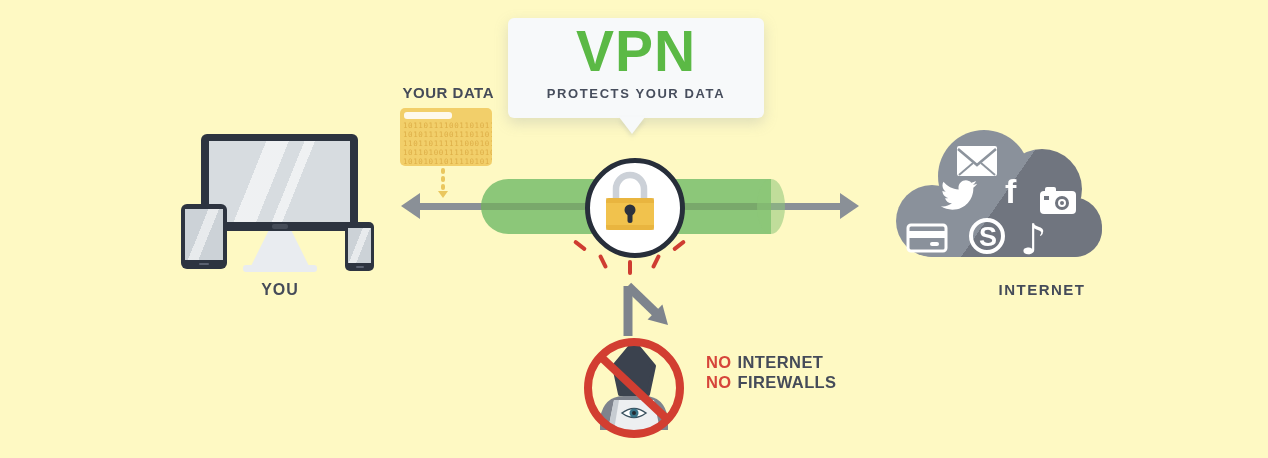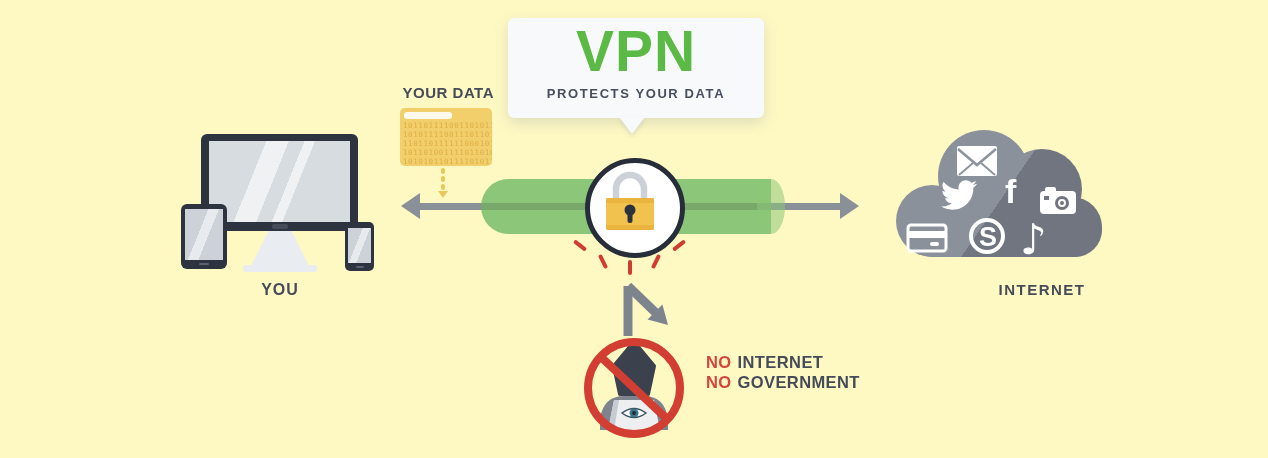--- a/index.html
+++ b/index.html
@@ -172,21 +172,21 @@
       <circle cx="54" cy="54" r="46" fill="none" stroke="#d23e31" stroke-width="8"></circle>
       <line x1="21" y1="23" x2="87" y2="85" stroke="#d23e31" stroke-width="8"></line>
     </svg>
   </div>
 
   <div class="no-list">
     <div class="no-row">
       <span class="no-prefix">NO</span><span class="no-text">INTERNET</span>
     </div>
     <div class="no-row">
-      <span class="no-prefix">NO</span><span class="no-text">GOVERNMENT</span>
+      <span class="no-prefix">NO</span><span class="no-text">FIREWALLS</span>
     </div>
   </div>
 
   <div class="cloud">
     <svg width="232" height="152" viewBox="0 0 232 152">
       <defs>
         <linearGradient id="cloudgrad" gradientUnits="userSpaceOnUse" x1="20" y1="10" x2="215" y2="145">
           <stop offset="0" stop-color="#8a919b"></stop>
           <stop offset="0.5" stop-color="#8a919b"></stop>
           <stop offset="0.5" stop-color="#70757f"></stop>

